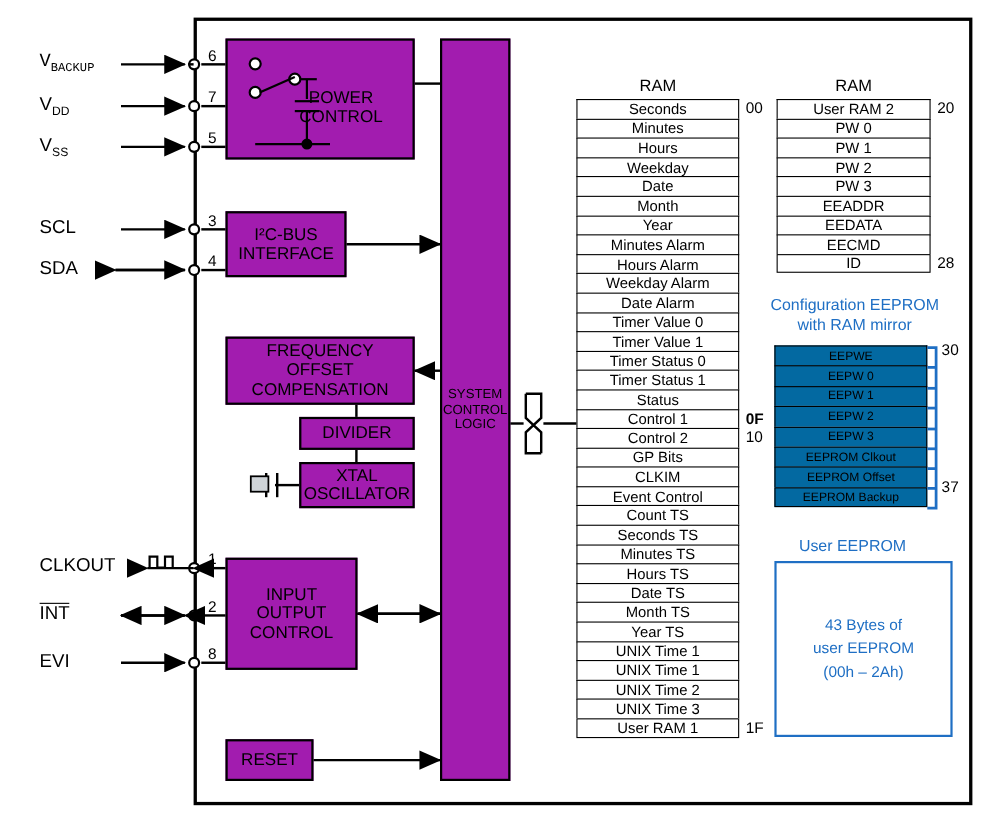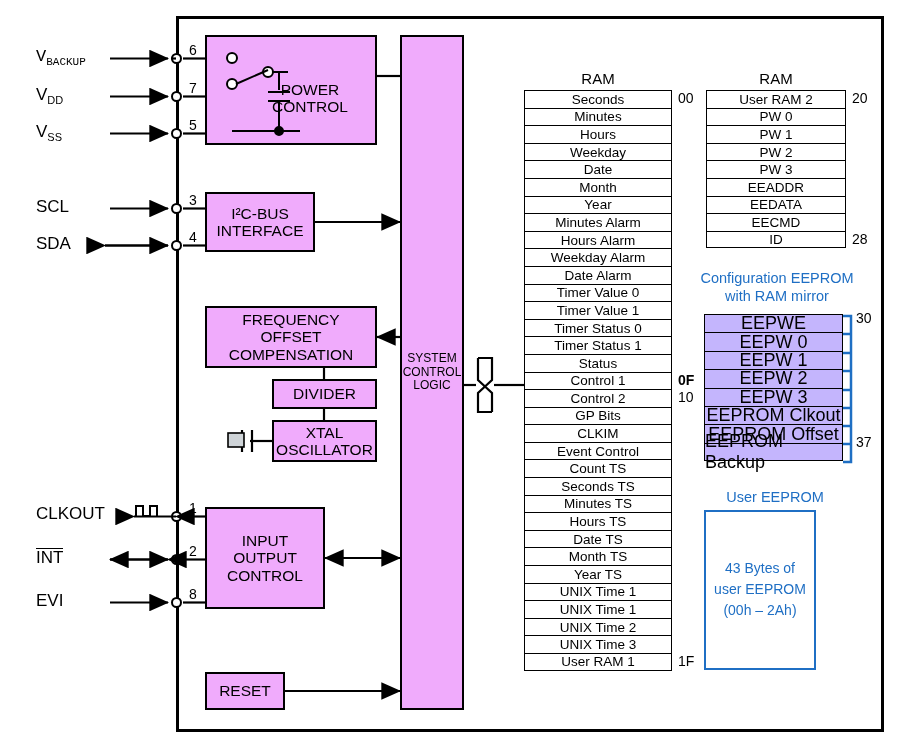--- a/index.html
+++ b/index.html
@@ -1,32 +1,32 @@
 <!DOCTYPE html>
 <html><head>
 <meta charset="utf-8">
 <style>
   html,body{margin:0;padding:0;background:#ffffff;}
   body{font-family:"Liberation Sans", sans-serif;color:#000;}
   #root{position:relative;width:900px;height:756px;overflow:hidden;background:#fff;}
-  .box{position:absolute;border:2px solid #000;background:#f0abfc;box-sizing:border-box;display:flex;align-items:center;justify-content:center;text-align:center;line-height:1.12;}
+  .box{position:absolute;border:2px solid #000;background:#a21caf;box-sizing:border-box;display:flex;align-items:center;justify-content:center;text-align:center;line-height:1.12;}
   .outer{position:absolute;border:3px solid #000;background:#fff;box-sizing:border-box;}
   .pin{position:absolute;width:11px;height:11px;border:2px solid #000;border-radius:50%;background:#fff;box-sizing:border-box;}
   .pinnum{position:absolute;font-size:14px;}
   .sig{position:absolute;font-size:17px;white-space:nowrap;}
   .sub{font-size:11px;vertical-align:sub;}
   .ovl{border-top:1.6px solid #000;padding-top:0px;display:inline-block;line-height:1.0;}
   
   .regcol{position:absolute;}
   .regcell{border:1.5px solid #000;border-bottom:none;box-sizing:border-box;font-size:13.5px;display:flex;align-items:center;justify-content:center;background:#fff;height:17.6px;}
   .regcell.last{border-bottom:1.5px solid #000;}
   .regtitle{position:absolute;font-size:15px;text-align:center;width:100%;}
   .addr{position:absolute;font-size:14px;}
   .blueborder{border:2px solid #1f6fc4;box-sizing:border-box;position:absolute;background:#fff;}
-  .bluecell{border:1.5px solid #000;border-bottom:none;box-sizing:border-box;font-size:18px;display:flex;align-items:center;justify-content:center;background:#c4b5fd;height:18.4px;}
+  .bluecell{border:1.5px solid #000;border-bottom:none;box-sizing:border-box;font-size:11px;display:flex;align-items:center;justify-content:center;background:#0369a1;height:18.4px;}
   .bluecell.last{border-bottom:1.5px solid #000;}
   .bluetitle{position:absolute;font-size:14.5px;color:#1f6fc4;text-align:center;}
   .ueeptext{position:absolute;color:#1f6fc4;font-size:14px;text-align:center;width:100%;line-height:1.5;}
   svg.arrows{position:absolute;left:0;top:0;width:900px;height:756px;pointer-events:none;}
 </style>
 </head>
 <body>
 
 <div id="root">
 
@@ -179,21 +179,21 @@
         <path d="M851 390 L843 390"></path>
       <path d="M851 408 L843 408"></path>
         <path d="M851 426 L843 426"></path>
       <path d="M851 444 L843 444"></path>
     </g>
   </svg>
   <div class="addr" style="left:856px;top:310px;">30</div>
   <div class="addr" style="left:856px;top:434px;">37</div>
 
   <div class="bluetitle" style="left:700px;top:489px;width:150px;">User EEPROM</div>
-  <div class="blueborder" style="left:704px;top:510px;width:112px;height:160px;">
+  <div class="blueborder" style="left:704px;top:510px;width:162px;height:160px;">
     <div class="ueeptext" style="top:46px;">
       <span>43 Bytes of</span><br>
       <span>user EEPROM</span><br>
       <span>(00h – 2Ah)</span>
     </div>
   </div>
 
   <svg class="arrows">
     <defs>
       <marker id="ar" markerWidth="9" markerHeight="8" refX="8.5" refY="4" orient="auto">

